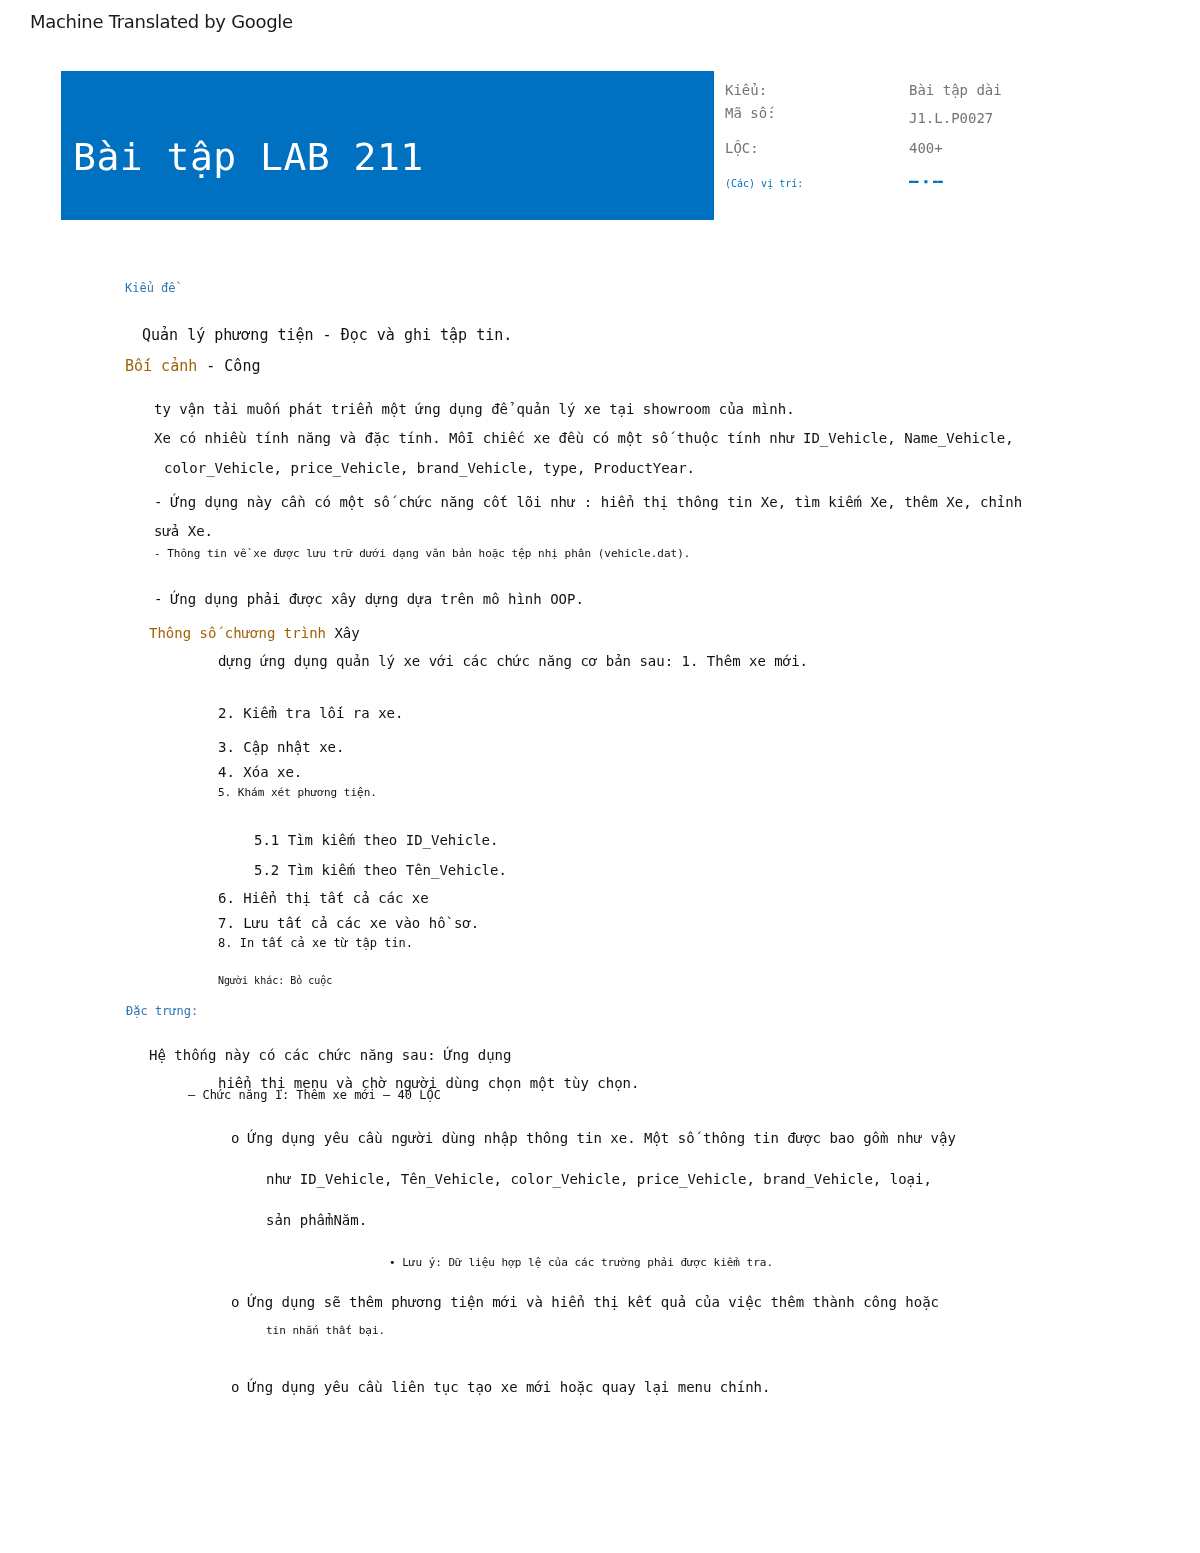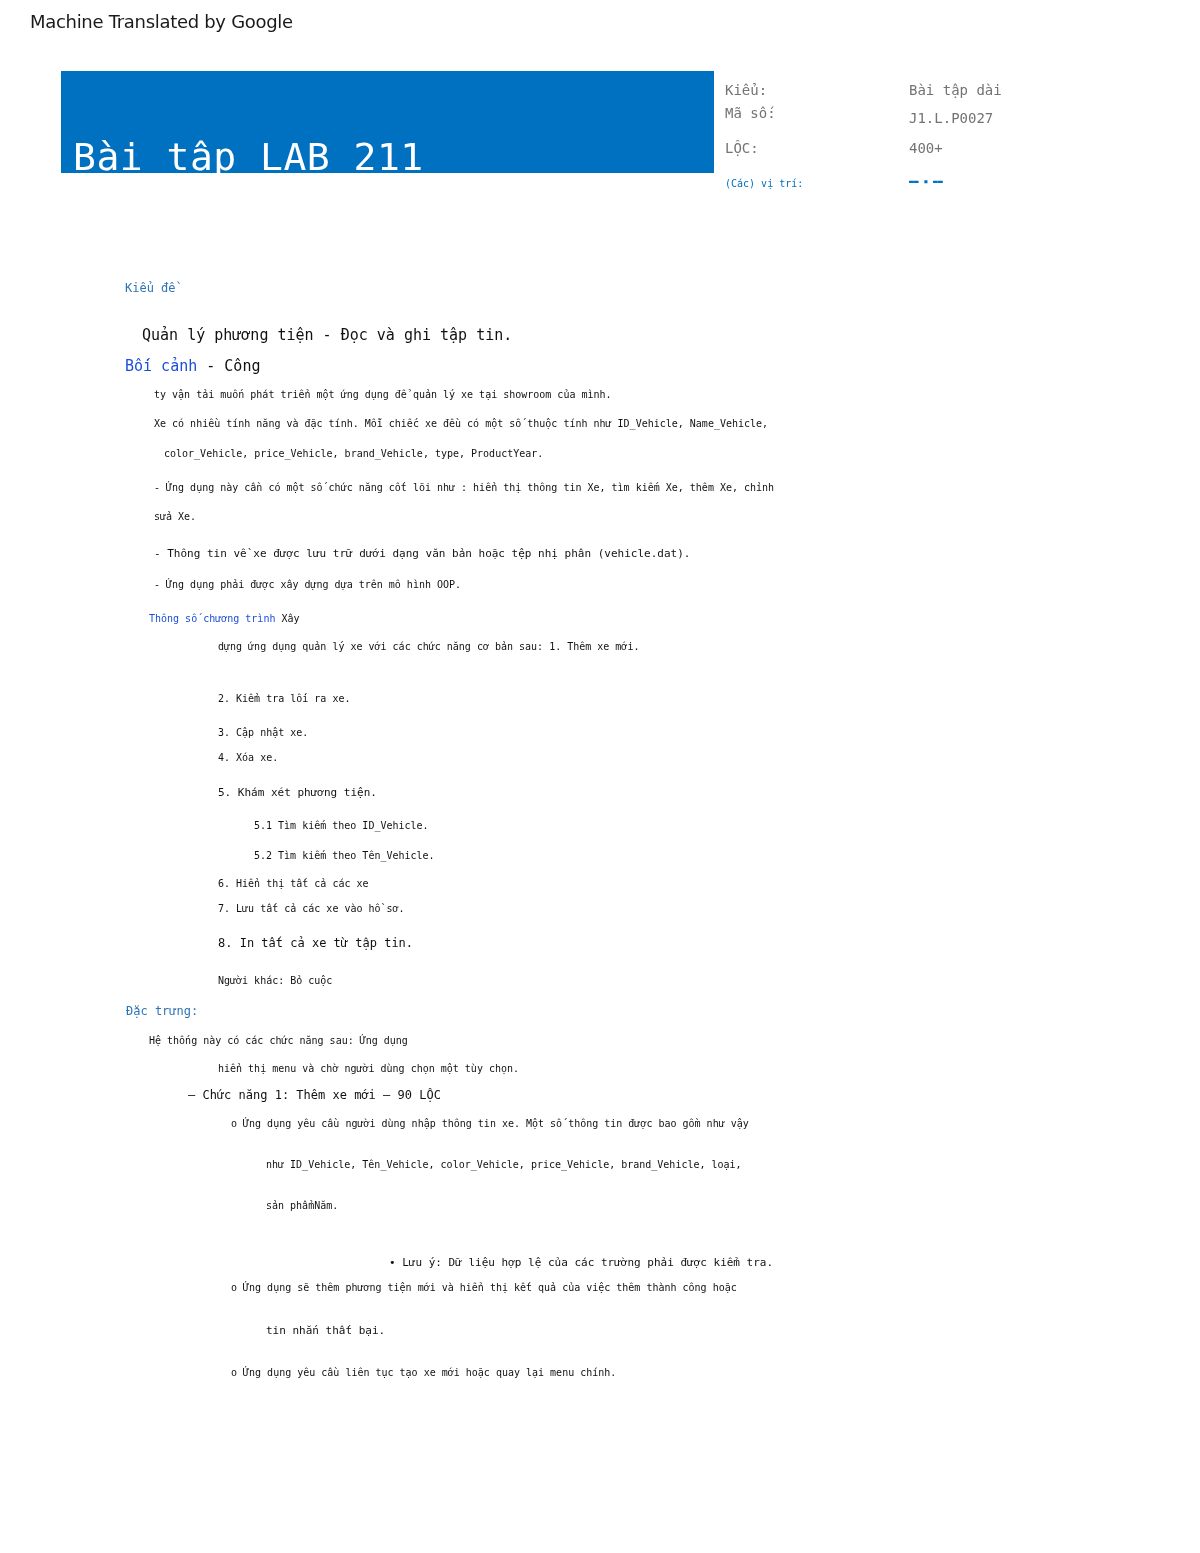--- a/index.html
+++ b/index.html
@@ -8,38 +8,38 @@
       font-family: "DejaVu Sans Mono", "Liberation Mono", monospace;
       color: #111111;
     }
     .abs { position: absolute; white-space: nowrap; }
     .watermark {
       left: 30px; top: 11px;
       font-family: "DejaVu Sans", "Liberation Sans", sans-serif;
       font-size: 18px; color: #1a1a1a; letter-spacing: -0.3px;
     }
     .banner {
-      position: absolute; left: 61px; top: 71px; width: 653px; height: 102px;
+      position: absolute; left: 61px; top: 71px; width: 653px; height: 149px;
       background: #0070c0;
     }
     .banner-title {
       position: absolute; left: 12px; top: 64px;
       font-family: "DejaVu Sans Mono", monospace;
       font-size: 38px; color: #ffffff; letter-spacing: 0.5px;
     }
     .meta-label, .meta-value { color: #737373; font-size: 14px; }
     .meta-tiny { color: #0070c0; font-size: 10px; }
     .meta-tiny-bar { color: #0070c0; font-size: 8px; font-weight: bold; }
     .heading-sm { color: #2e74b5; font-size: 12px; }
     .t15 { font-size: 15px; }
-    .t14 { font-size: 10px; }
+    .t14 { font-size: 14px; margin-top: 12px; }
     .t12 { font-size: 12px; }
     .t11 { font-size: 11px; }
     .t10 { font-size: 10px; }
-    .inline-blue { color: #1d4ed8; }
+    .inline-blue { color: #a16207; }
   </style>
 </head>
 <body>
 
 <div class="abs watermark">Machine Translated by Google</div>
 
 <div class="banner">
   <div class="banner-title abs">Bài tập LAB 211</div>
 </div>
 
@@ -77,20 +77,20 @@
 <div class="abs t14" style="left:254px; top:820px;">5.1 Tìm kiếm theo ID_Vehicle.</div>
 <div class="abs t14" style="left:254px; top:850px;">5.2 Tìm kiếm theo Tên_Vehicle.</div>
 <div class="abs t14" style="left:218px; top:878px;">6. Hiển thị tất cả các xe</div>
 <div class="abs t14" style="left:218px; top:903px;">7. Lưu tất cả các xe vào hồ sơ.</div>
 <div class="abs t12" style="left:218px; top:936px;">8. In tất cả xe từ tập tin.</div>
 <div class="abs t10" style="left:218px; top:975px;">Người khác: Bỏ cuộc</div>
 
 <div class="abs heading-sm" style="left:126px; top:1004px;">Đặc trưng:</div>
 <div class="abs t14" style="left:149px; top:1035px;">Hệ thống này có các chức năng sau: Ứng dụng</div>
 <div class="abs t14" style="left:218px; top:1063px;">hiển thị menu và chờ người dùng chọn một tùy chọn.</div>
-<div class="abs t12" style="left:188px; top:1088px;">– Chức năng 1: Thêm xe mới – 90 LỘC</div>
+<div class="abs t12" style="left:188px; top:1088px;">– Chức năng 1: Thêm xe mới – 40 LỘC</div>
 <div class="abs t14" style="left:231px; top:1118px;">o Ứng dụng yêu cầu người dùng nhập thông tin xe. Một số thông tin được bao gồm như  vậy</div>
 <div class="abs t14" style="left:266px; top:1159px;">như  ID_Vehicle, Tên_Vehicle, color_Vehicle, price_Vehicle, brand_Vehicle, loại,</div>
 <div class="abs t14" style="left:266px; top:1200px;">sản phẩmNăm.</div>
 <div class="abs t11" style="left:389px; top:1256px;">• Lưu ý: Dữ liệu hợp lệ của các trường phải được kiểm tra.</div>
 <div class="abs t14" style="left:231px; top:1282px;">o Ứng dụng sẽ thêm phương tiện mới và hiển thị kết quả của việc thêm thành công hoặc</div>
 <div class="abs t11" style="left:266px; top:1324px;">tin nhắn thất bại.</div>
 <div class="abs t14" style="left:231px; top:1367px;">o Ứng dụng yêu cầu liên tục tạo xe mới hoặc quay lại menu chính.</div>
 
 </body></html>

